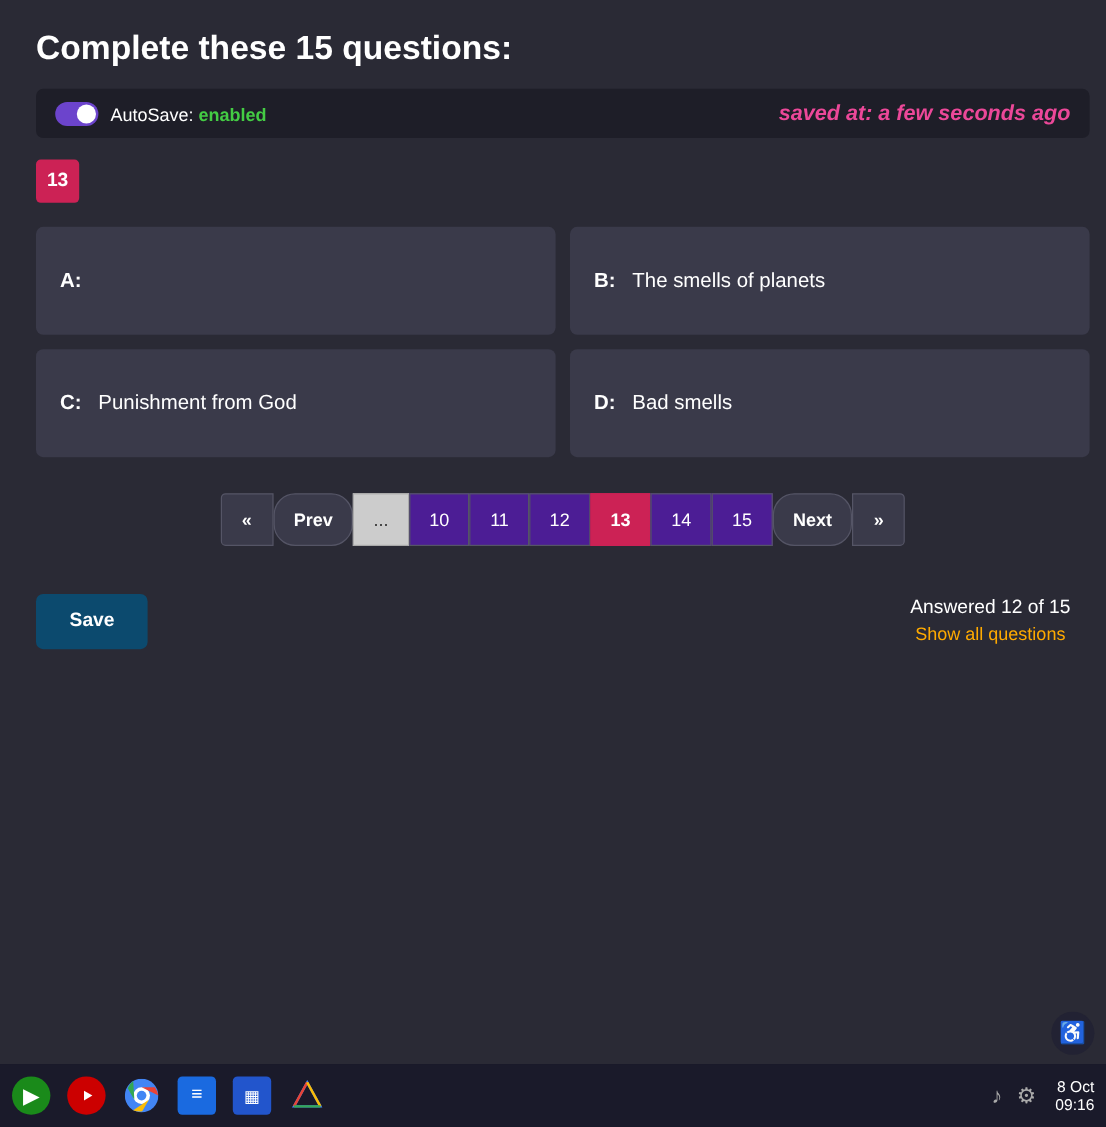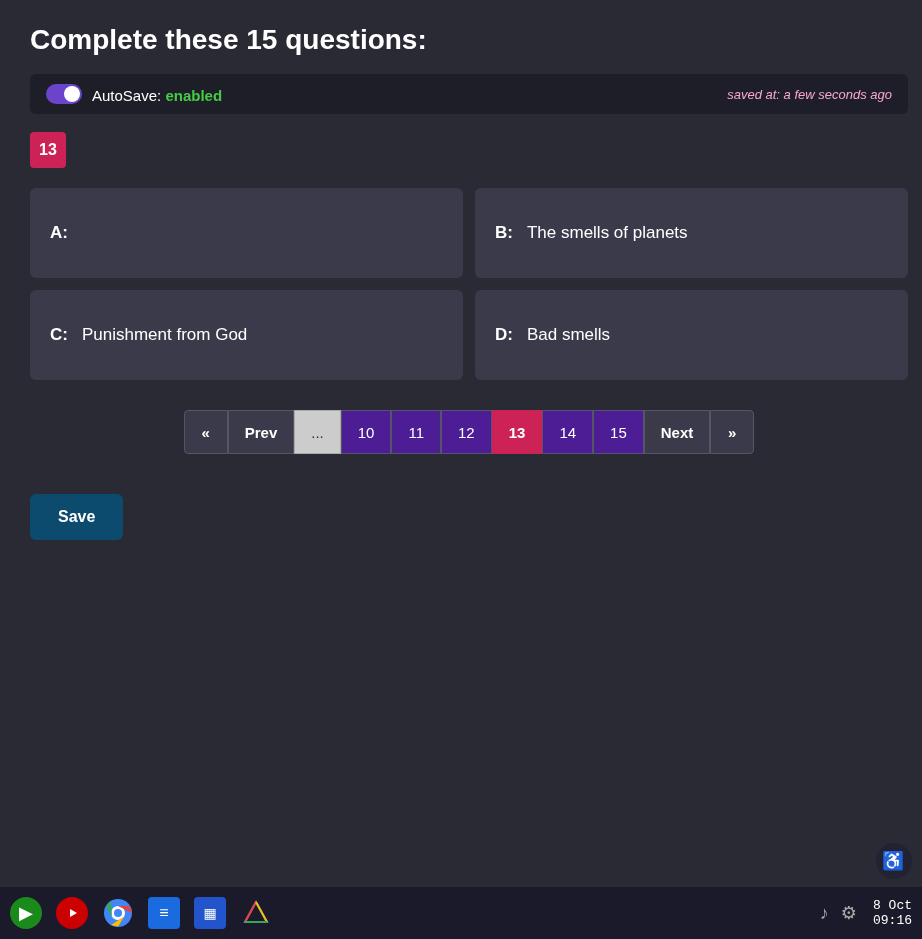--- a/index.html
+++ b/index.html
@@ -60,23 +60,24 @@
     .autosave-label {
       font-size: 15px;
       color: #ffffff;
     }
     .autosave-enabled {
       color: #44cc44;
       font-weight: bold;
     }
 
     .saved-at {
-      font-size: 13px;
-      color: #f9a8d4;
+      font-size: 18px;
+      color: #ec4899;
       font-style: italic;
+      font-weight: bold;
     }
 
     .question-header {
       display: flex;
       align-items: center;
       gap: 16px;
       margin: 18px 0 20px 0;
     }
 
     .question-number-badge {
@@ -157,20 +158,21 @@
 
     .page-btn.ellipsis {
       background: #cccccc;
       color: #333;
       border-color: #aaa;
     }
 
     .page-btn.prev-next {
       background: #3a3a4a;
       font-weight: bold;
+      border-radius: 18px;
     }
 
     .page-btn:first-child {
       border-radius: 4px 0 0 4px;
     }
     .page-btn:last-child {
       border-radius: 0 4px 4px 0;
     }
 
     .bottom-bar {
@@ -277,21 +279,20 @@
     .taskbar-right {
       display: flex;
       align-items: center;
       gap: 16px;
     }
 
     .taskbar-time {
       font-size: 13px;
       color: #ffffff;
       text-align: right;
-      font-family: Liberation Mono, monospace;
     }
 
     .accessibility-btn {
       width: 36px;
       height: 36px;
       background: #333344;
       border-radius: 50%;
       display: flex;
       align-items: center;
       justify-content: center;
@@ -361,20 +362,24 @@
     <button class="page-btn active">13</button>
     <button class="page-btn">14</button>
     <button class="page-btn">15</button>
     <button class="page-btn prev-next">Next</button>
     <button class="page-btn prev-next">»</button>
   </div>
 </div>
 
 <div class="bottom-bar">
   <button class="save-btn">Save</button>
+  <div class="answered-info">
+    <div class="answered-count">Answered 12 of 15</div>
+    <a class="show-all-link">Show all questions</a>
+  </div>
 </div>
 
 <div class="accessibility-btn">
   <span>♿</span>
 </div>
 
 <div class="taskbar">
   <div class="taskbar-left">
     <div class="taskbar-icon play">▶</div>
     <div class="taskbar-icon youtube">

